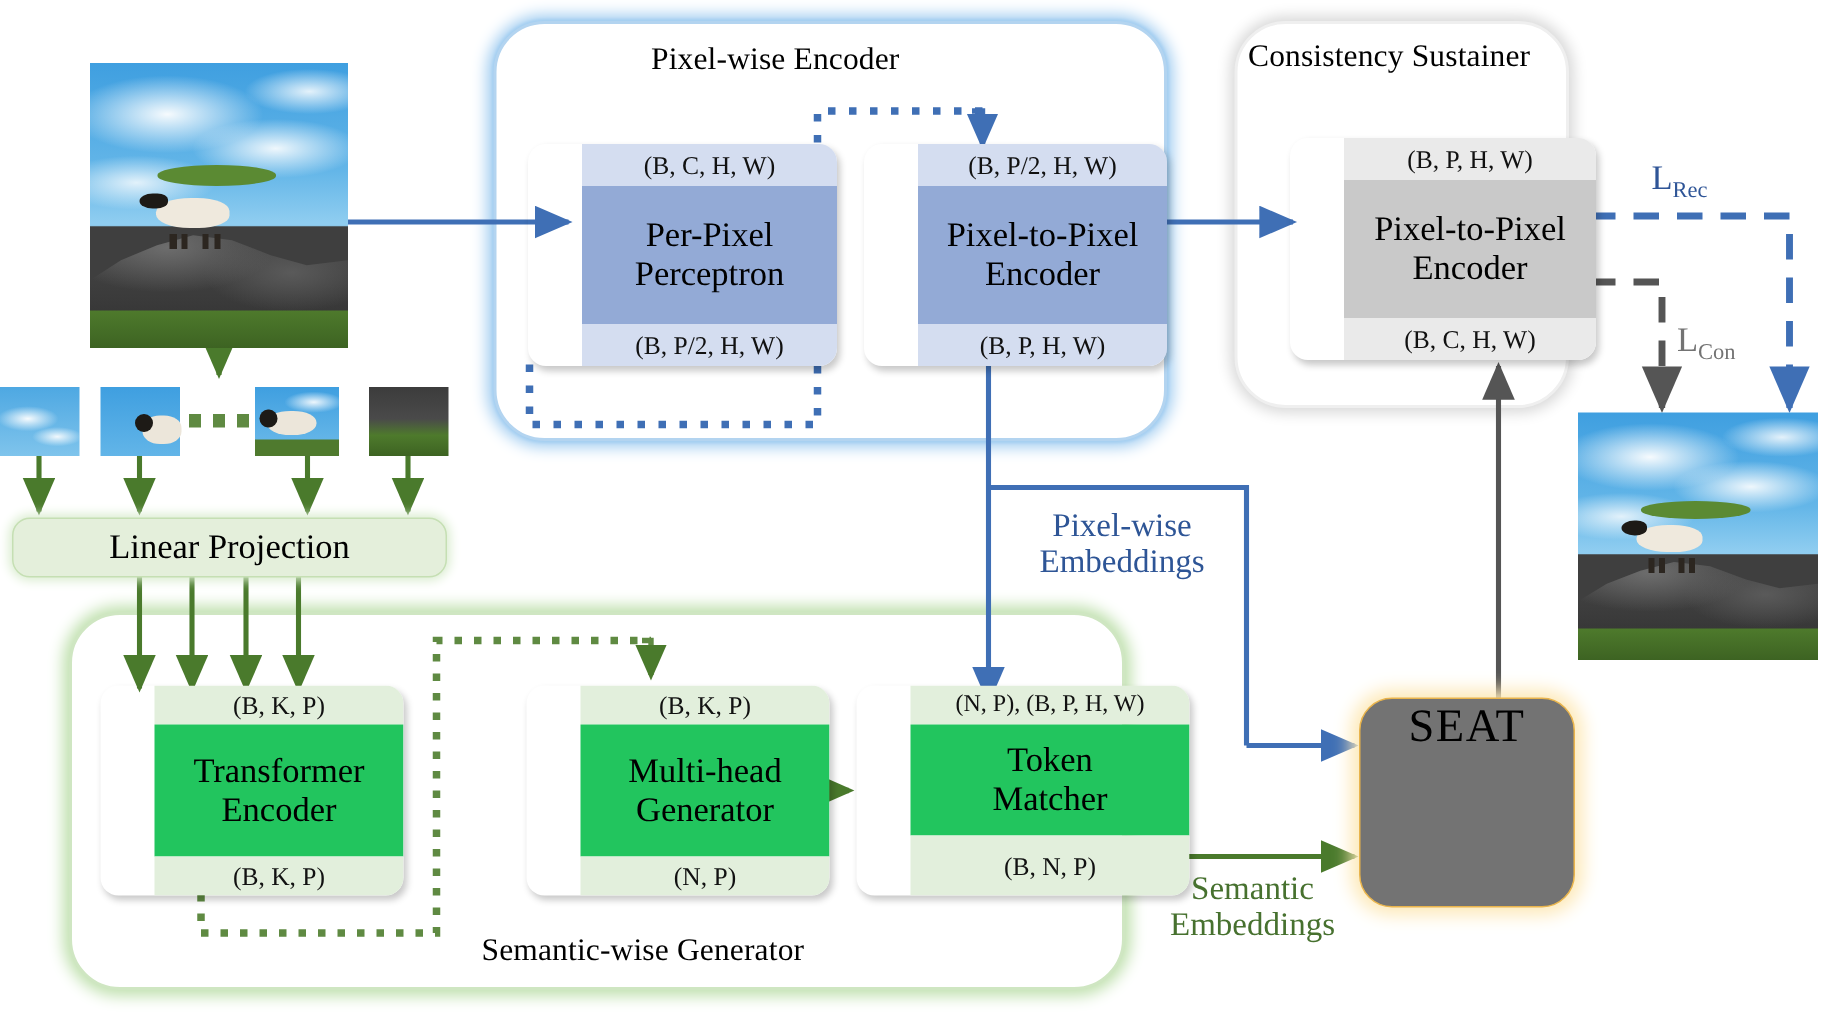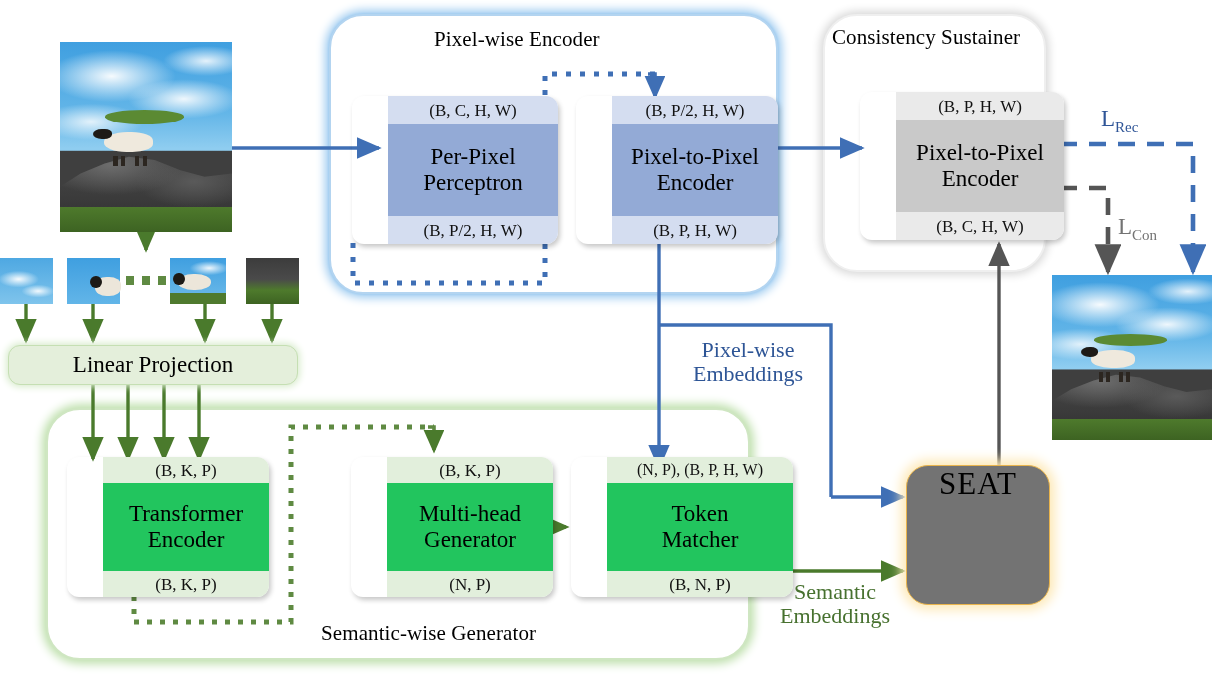--- a/index.html
+++ b/index.html
@@ -256,21 +256,21 @@
       <span><span>Multi-head</span><br><span>Generator</span></span>
     </div>
     <div class="foot" style="height:26px;">(N, P)</div>
   </div>
 
   <div class="blk b-green" style="left:571px;top:457px;width:186px;height:140px;">
     <div class="cap" style="height:26px;font-size:16px;">(N, P), (B, P,  H, W)</div>
     <div class="body">
       <span><span>Token</span><br><span>Matcher</span></span>
     </div>
-    <div class="foot" style="height:26px;">(B, N, P)</div>
+    <div class="foot" style="height:40px;">(B, N, P)</div>
   </div>
 
   <div class="group-title" style="left:321px;top:621px;">Semantic-wise Generator</div>
 
   <div class="seat" style="left:906px;top:465px;width:142px;height:138px;">
     <span>SEAT</span>
   </div>
 
   <div class="photo ph-main" style="left:1052px;top:275px;width:160px;height:165px;">
     <div class="ph-ground"></div>

